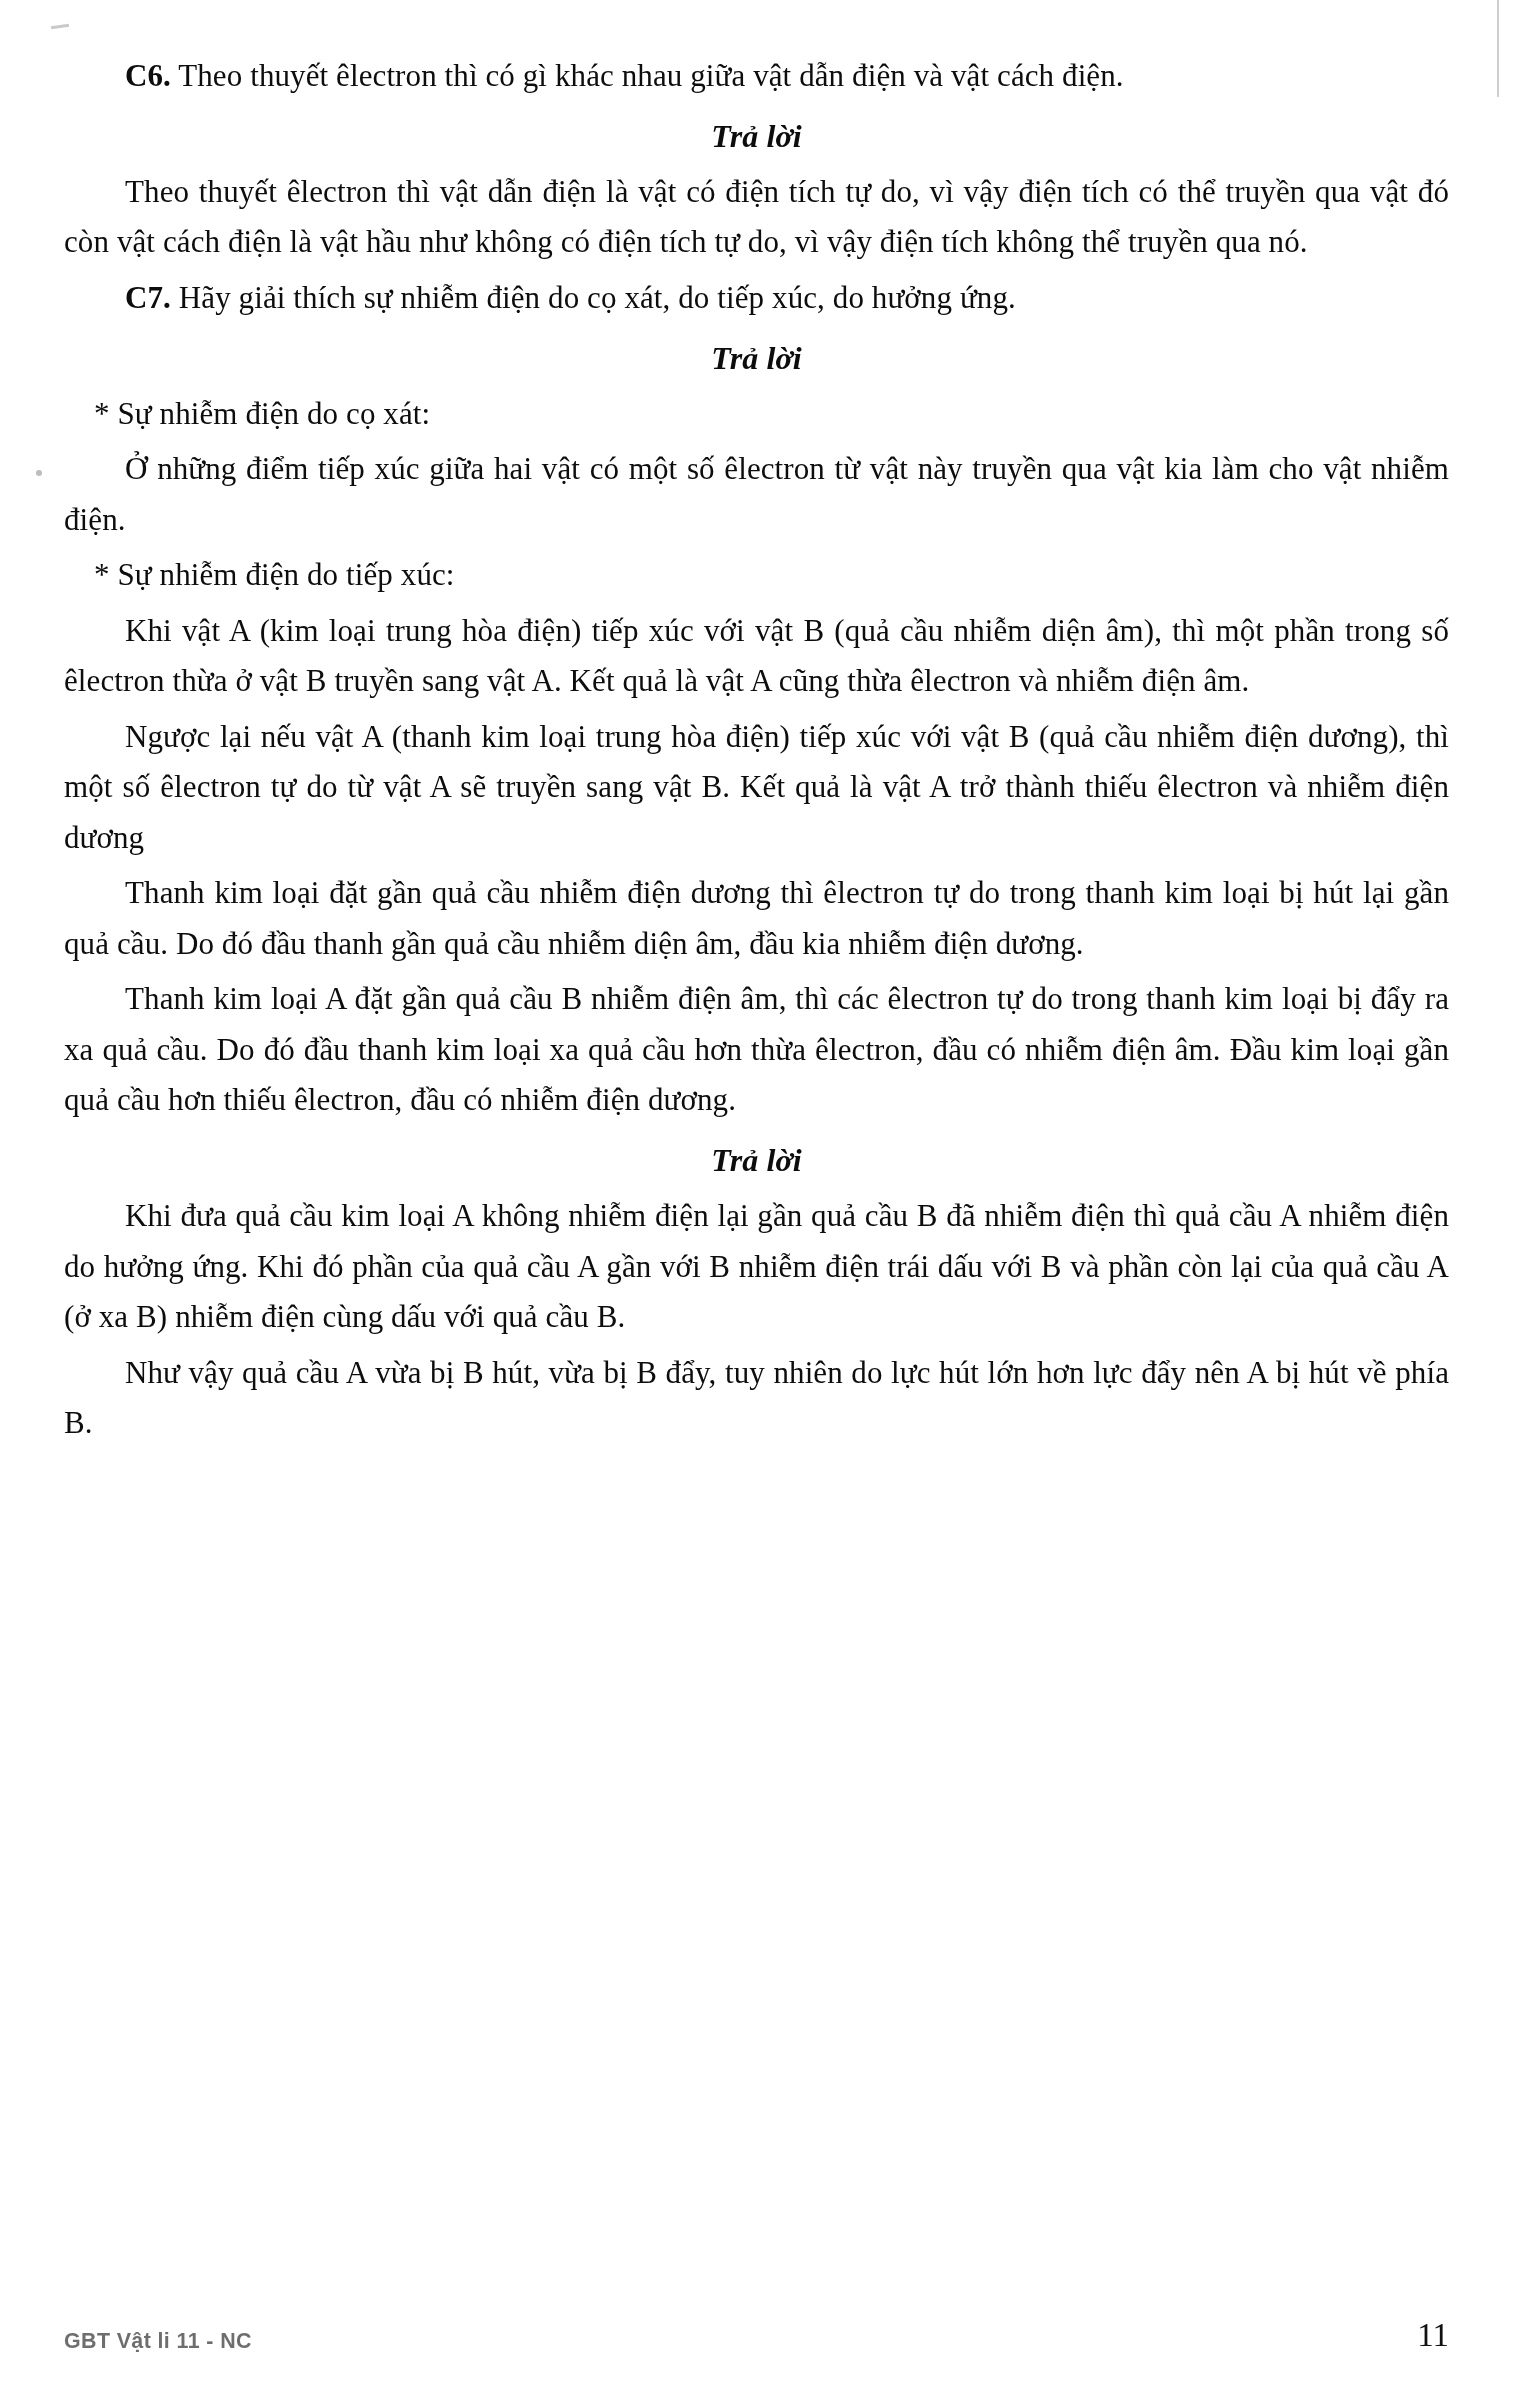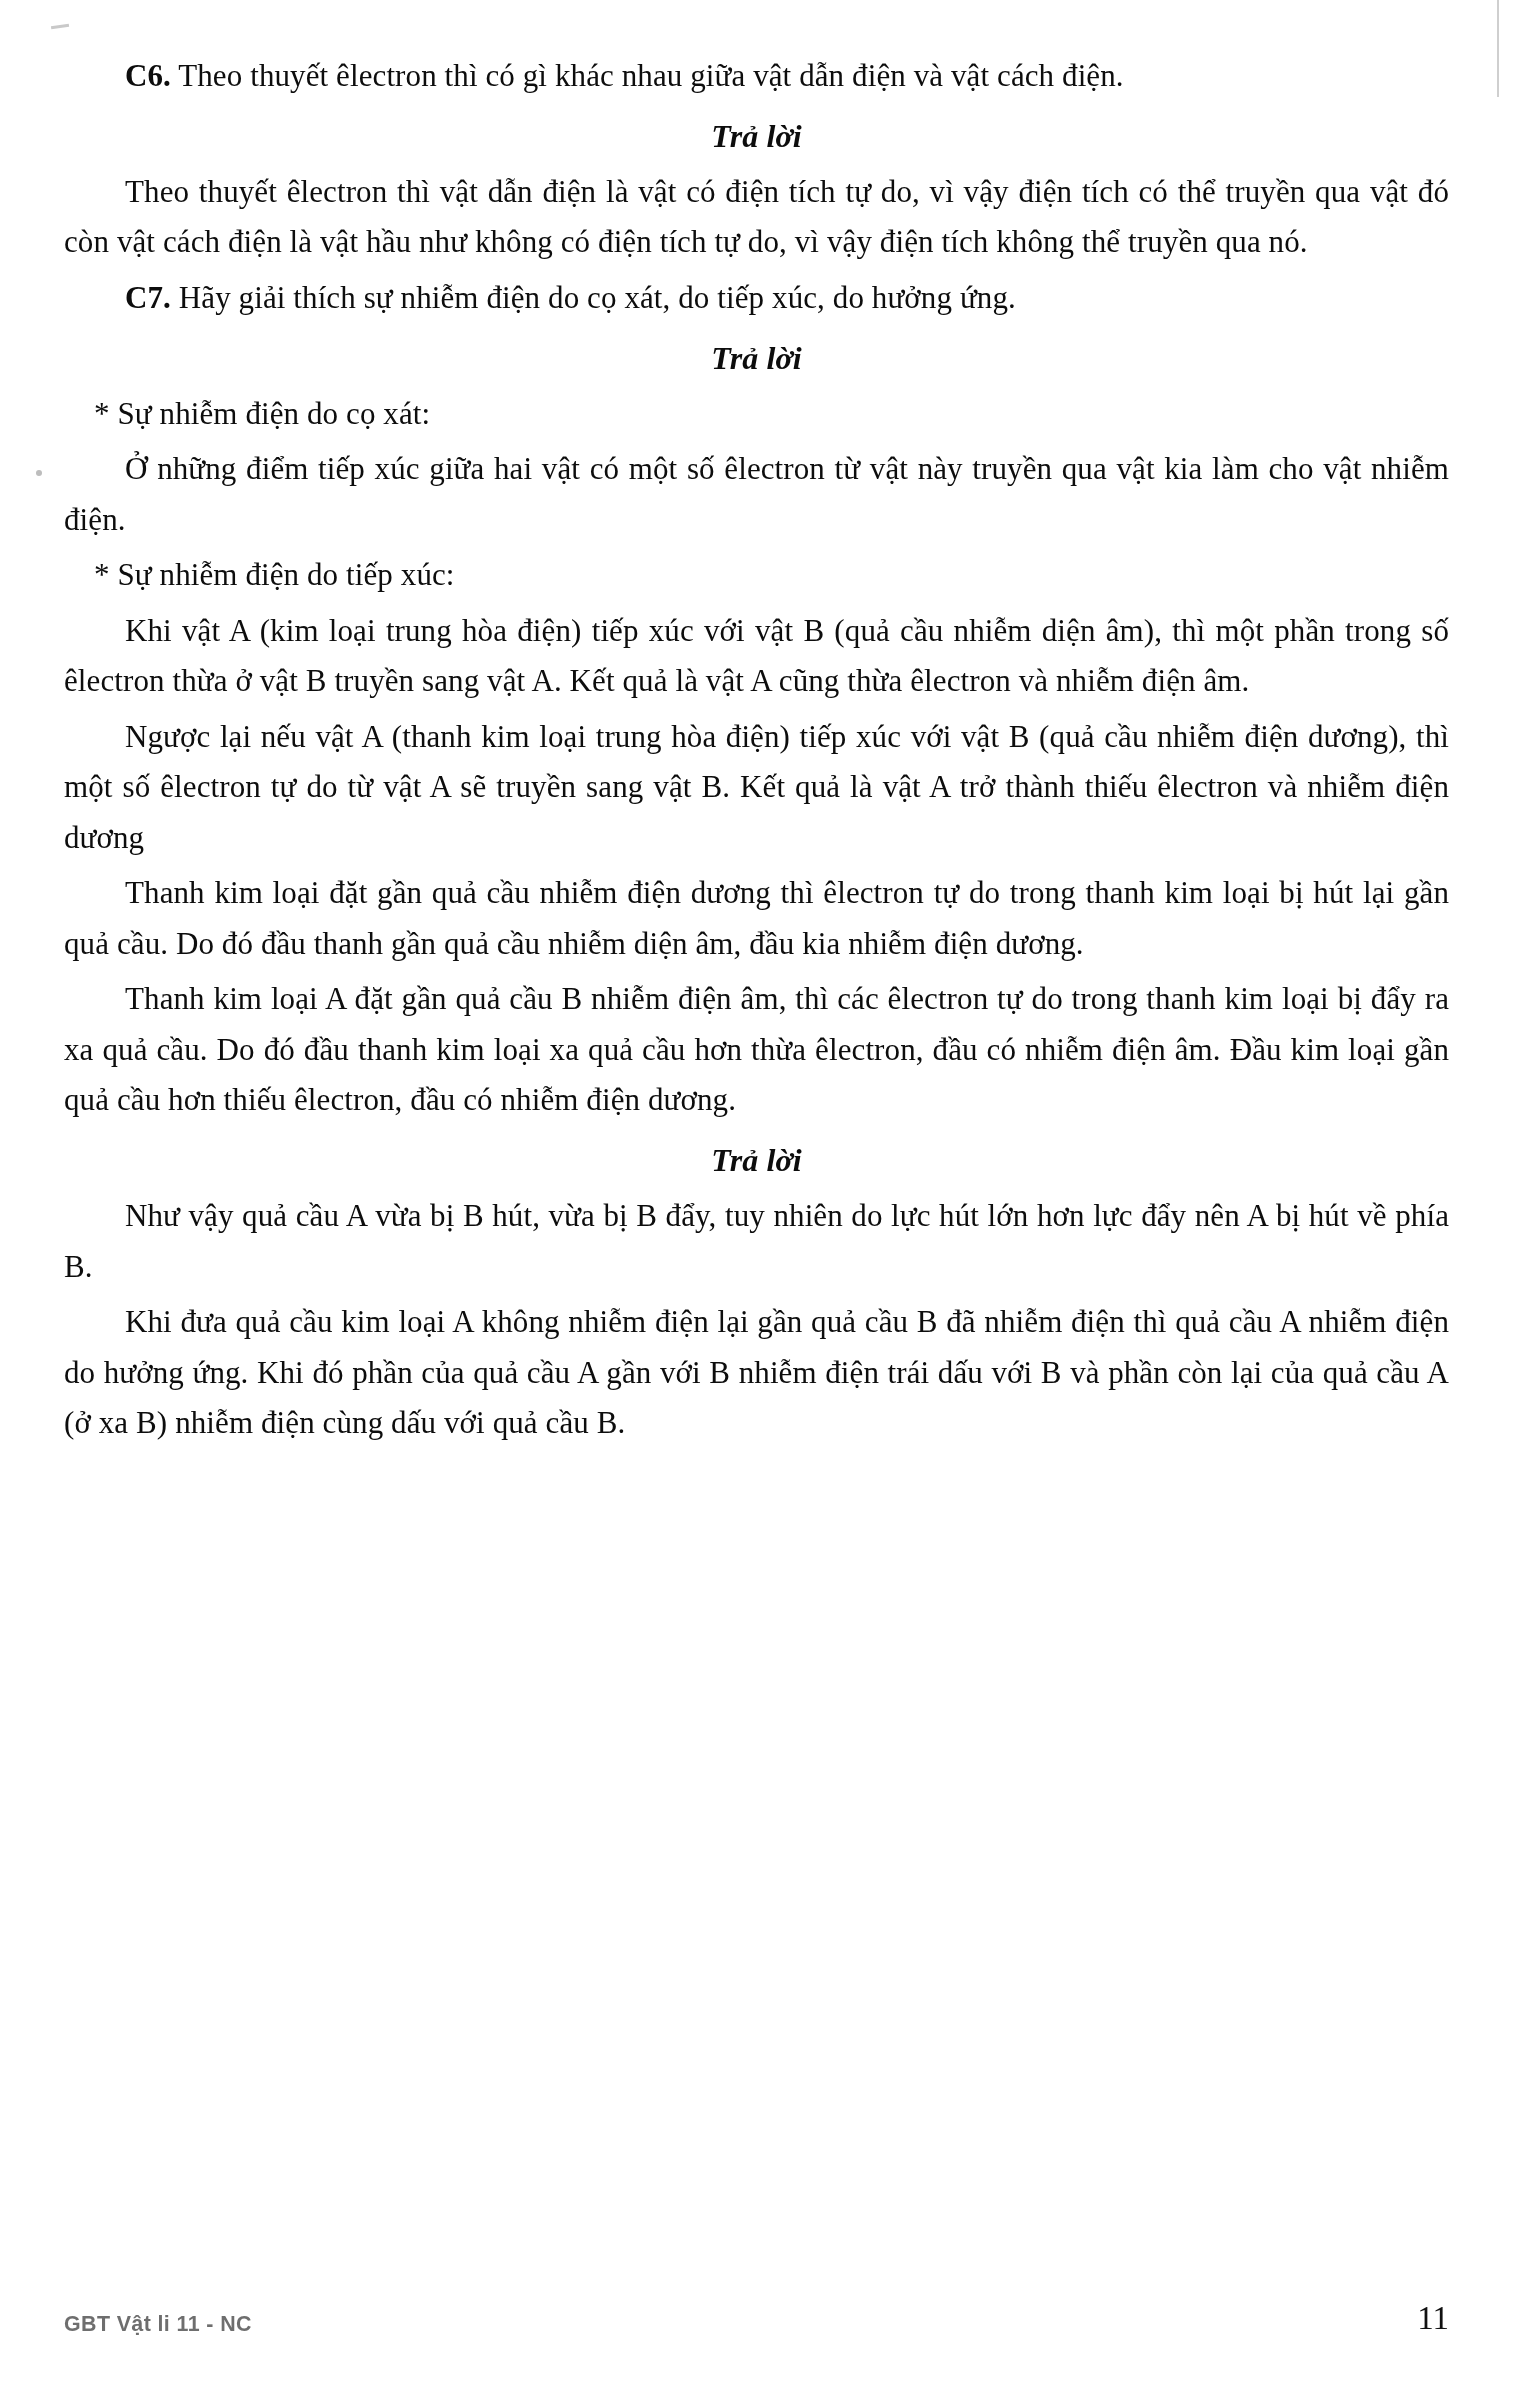--- a/index.html
+++ b/index.html
@@ -78,21 +78,21 @@
     margin: 8.2px 0 5px 0;
   }
   .answer-head {
     font-weight: bold;
     font-style: italic;
     font-size: 32px;
   }
   .footer {
     position: absolute;
     left: 64px;
-    bottom: 64px;
+    bottom: 47px;
     width: 1385px;
     display: flex;
     justify-content: space-between;
     align-items: flex-end;
   }
   .footer-left {
     font-family: "Liberation Sans", sans-serif;
     font-size: 21.4px;
     font-weight: bold;
     color: #555;
@@ -132,22 +132,22 @@
     <p class="indent-small">* Sự nhiễm điện do tiếp xúc:</p>
     <p class="indent">Khi vật A (kim loại trung hòa điện) tiếp xúc với vật B (quả cầu nhiễm diện âm), thì một phần trong số êlectron thừa ở vật B truyền sang vật A. Kết quả là vật A cũng thừa êlectron và nhiễm điện âm.</p>
     <p class="indent">Ngược lại nếu vật A (thanh kim loại trung hòa điện) tiếp xúc với vật B (quả cầu nhiễm điện dương), thì một số êlectron tự do từ vật A sẽ truyền sang vật B. Kết quả là vật A trở thành thiếu êlectron và nhiễm điện dương</p>
 
     <p class="indent">Thanh kim loại đặt gần quả cầu nhiễm điện dương thì êlectron tự do trong thanh kim loại bị hút lại gần quả cầu. Do đó đầu thanh gần quả cầu nhiễm diện âm, đầu kia nhiễm điện dương.</p>
     <p class="indent">Thanh kim loại A đặt gần quả cầu B nhiễm điện âm, thì các êlectron tự do trong thanh kim loại bị đẩy ra xa quả cầu. Do đó đầu thanh kim loại xa quả cầu hơn thừa êlectron, đầu có nhiễm điện âm. Đầu kim loại gần quả cầu hơn thiếu êlectron, đầu có nhiễm điện dương.</p>
 
 
     <p class="center answer-head">Trả lời</p>
 
+    <p class="indent">Khi đưa quả cầu kim loại A không nhiễm điện lại gần quả cầu B đã nhiễm điện thì quả cầu A nhiễm điện do hưởng ứng. Khi đó phần của quả cầu A gần với B nhiễm điện trái dấu với B và phần còn lại của quả cầu A (ở xa B) nhiễm điện cùng dấu với quả cầu B.</p>
     <p class="indent">Như vậy quả cầu A vừa bị B hút, vừa bị B đẩy, tuy nhiên do lực hút lớn hơn lực đẩy nên A bị hút về phía B.</p>
-    <p class="indent">Khi đưa quả cầu kim loại A không nhiễm điện lại gần quả cầu B đã nhiễm điện thì quả cầu A nhiễm điện do hưởng ứng. Khi đó phần của quả cầu A gần với B nhiễm điện trái dấu với B và phần còn lại của quả cầu A (ở xa B) nhiễm điện cùng dấu với quả cầu B.</p>
 
   </div>
 
   <div class="footer">
     <div class="footer-left">GBT Vật li 11 - NC</div>
     <div class="footer-right">11</div>
   </div>
 
 </div>
 

